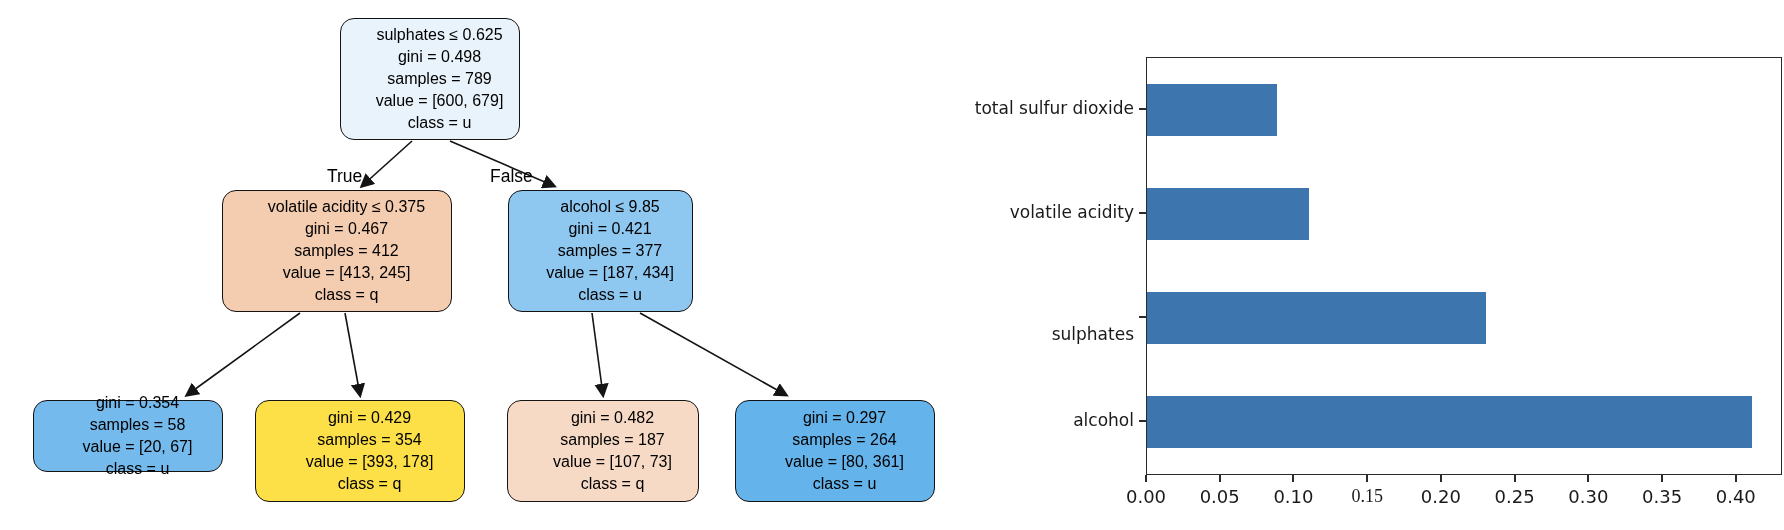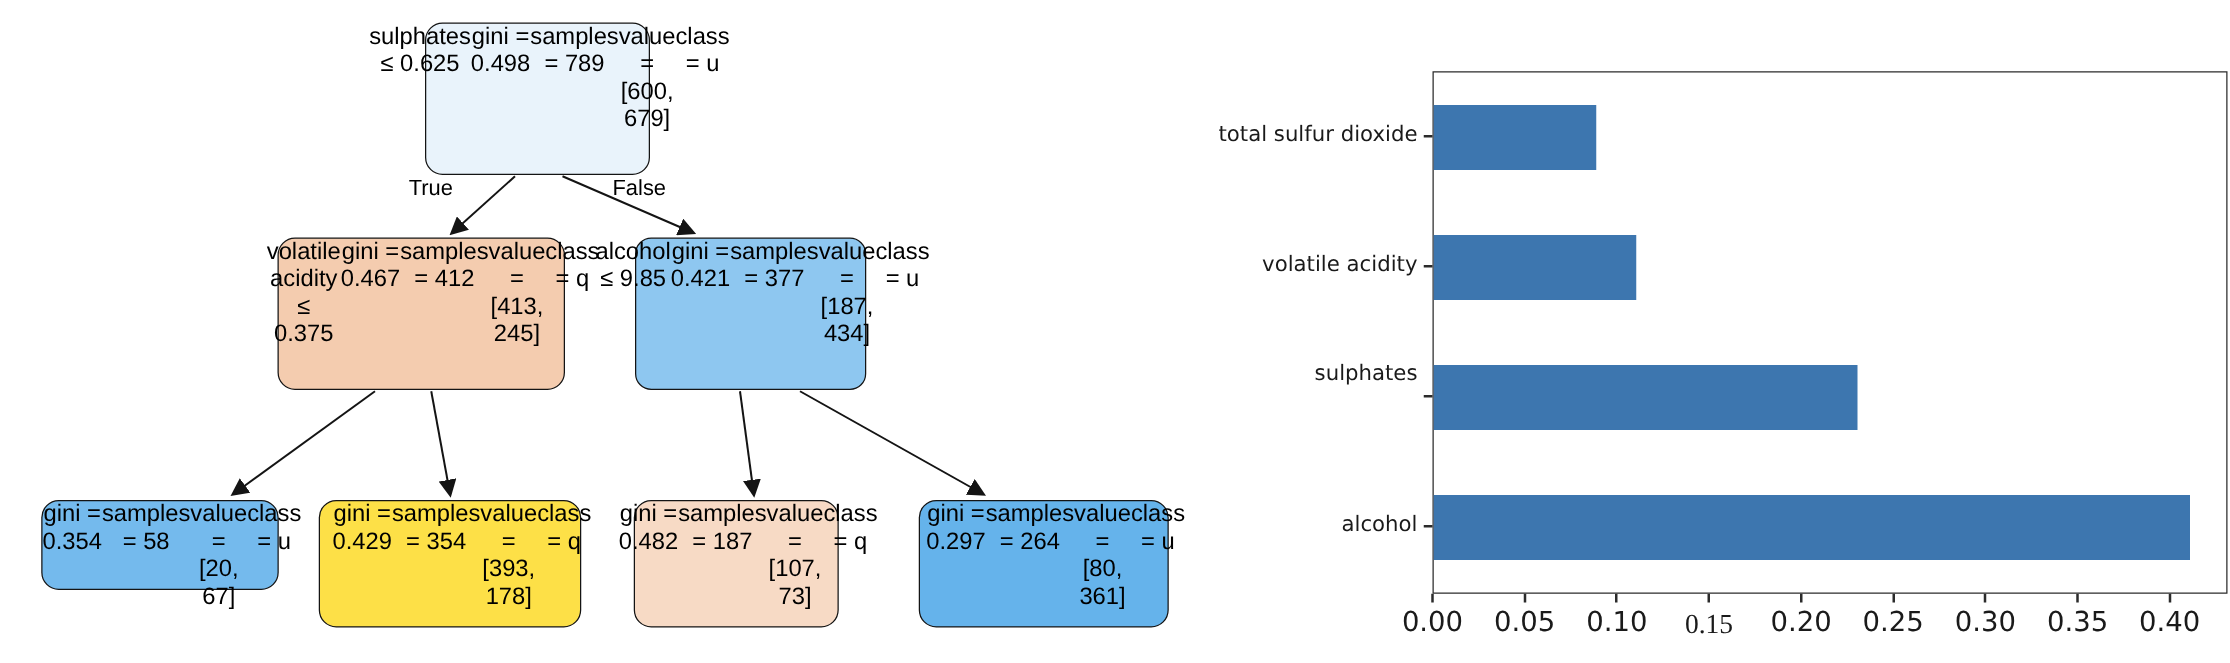--- a/index.html
+++ b/index.html
@@ -1,32 +1,32 @@
 <!DOCTYPE html>
 <html><head>
 <meta charset="utf-8">
 <style>
   html,body{margin:0;padding:0;background:#fff;}
   #canvas{position:relative;width:1784px;height:530px;background:#ffffff;overflow:hidden;
           font-family:"Liberation Sans",sans-serif;}
   
   .tnode{position:absolute;border:1.4px solid #141414;border-radius:14px;
-         box-sizing:border-box;display:flex;justify-content:center;
-         text-align:center;font-size:19px;line-height:22px;color:#000;
+         box-sizing:border-box;display:flex;flex-direction:column;justify-content:center;
+         text-align:center;font-size:16px;line-height:22px;color:#000;
          font-family:"Liberation Sans",sans-serif;padding-left:19px;}
   .edge-label{position:absolute;font-size:17.5px;color:#000;
-              font-family:"Liberation Sans",sans-serif;}
+              font-family:"Liberation Sans",sans-serif;margin-top:26px;}
   #tree-svg{position:absolute;left:0;top:0;}
   
   #plot-frame{position:absolute;left:1146px;top:57px;width:634px;height:416px;
               border:1.8px solid #2b2b2b;box-sizing:content-box;background:#fff;}
   .bar{position:absolute;left:0;}
   .ycat{position:absolute;width:300px;text-align:right;font-size:17px;color:#1a1a1a;
         font-family:"DejaVu Sans",sans-serif;}
-  .xtick-label{position:absolute;width:72px;text-align:center;font-size:22px;color:#1a1a1a;
+  .xtick-label{position:absolute;width:72px;text-align:center;font-size:18px;color:#1a1a1a;
         font-family:"DejaVu Sans",sans-serif;}
   .tick-mark{position:absolute;background:#2b2b2b;}
 </style>
 </head>
 <body>
 
 <div id="canvas">
 
   <div>
     <svg id="tree-svg" width="960" height="530" viewBox="0 0 960 530">
@@ -52,40 +52,40 @@
         <div>value = [600, 679]</div>
         <div>class = u</div>
       </div>
     <div class="tnode" style="left: 222px; top: 190px; width: 230px; height: 122px; background: rgb(244, 204, 175);">
         <div>volatile acidity ≤ 0.375</div>
         <div>gini = 0.467</div>
         <div>samples = 412</div>
         <div>value = [413, 245]</div>
         <div>class = q</div>
       </div>
-    <div class="tnode" style="left: 508px; top: 190px; width: 185px; height: 122px; background: rgb(142, 199, 240); border-radius: 13px;">
+    <div class="tnode" style="left: 508px; top: 190px; width: 185px; height: 122px; background: rgb(142, 199, 240);">
         <div>alcohol ≤ 9.85</div>
         <div>gini = 0.421</div>
         <div>samples = 377</div>
         <div>value = [187, 434]</div>
         <div>class = u</div>
       </div>
     <div class="tnode" style="left: 33px; top: 400px; width: 190px; height: 72px; background: rgb(116, 186, 237);">
         <div>gini = 0.354</div>
         <div>samples = 58</div>
         <div>value = [20, 67]</div>
         <div>class = u</div>
       </div>
     <div class="tnode" style="left: 255px; top: 400px; width: 210px; height: 102px; background: #fde047;">
         <div>gini = 0.429</div>
         <div>samples = 354</div>
         <div>value = [393, 178]</div>
         <div>class = q</div>
       </div>
-    <div class="tnode" style="left: 507px; top: 400px; width: 164px; height: 102px; background: rgb(247, 218, 197);">
+    <div class="tnode" style="left: 507px; top: 400px; width: 192px; height: 102px; background: rgb(247, 218, 197);">
         <div>gini = 0.482</div>
         <div>samples = 187</div>
         <div>value = [107, 73]</div>
         <div>class = q</div>
       </div>
     <div class="tnode" style="left: 735px; top: 400px; width: 200px; height: 102px; background: rgb(101, 179, 235);">
         <div>gini = 0.297</div>
         <div>samples = 264</div>
         <div>value = [80, 361]</div>
         <div>class = u</div>
@@ -100,21 +100,21 @@
         <div class="bar" style="top: 26px; width: 129.749px; height: 52px; background: rgb(61, 118, 175);"></div>
         <div class="bar" style="top: 130px; width: 162.186px; height: 52px; background: rgb(61, 118, 175);"></div>
         <div class="bar" style="top: 234px; width: 339.116px; height: 52px; background: rgb(61, 118, 175);"></div>
         <div class="bar" style="top: 338px; width: 604.512px; height: 52px; background: rgb(61, 118, 175);"></div>
       </div>
     <div id="chart-annotations">
         <div class="ycat" style="left: 834px; top: 98px;">total sulfur dioxide</div>
         <div class="tick-mark" style="left: 1139px; top: 108px; width: 7px; height: 2px;"></div>
         <div class="ycat" style="left: 834px; top: 202px;">volatile acidity</div>
         <div class="tick-mark" style="left: 1139px; top: 212px; width: 7px; height: 2px;"></div>
-        <div class="ycat" style="left: 834px; top: 289px;">sulphates</div>
+        <div class="ycat" style="left: 834px; top: 324px;">sulphates</div>
         <div class="tick-mark" style="left: 1139px; top: 316px; width: 7px; height: 2px;"></div>
         <div class="ycat" style="left: 834px; top: 410px;">alcohol</div>
         <div class="tick-mark" style="left: 1139px; top: 420px; width: 7px; height: 2px;"></div>
         <div class="tick-mark" style="left: 1145px; top: 475px; width: 2px; height: 7px;"></div>
         <div class="xtick-label" style="left: 1110px; top: 486px;">0.00</div>
         <div class="tick-mark" style="left: 1218.72px; top: 475px; width: 2px; height: 7px;"></div>
         <div class="xtick-label" style="left: 1183.72px; top: 486px;">0.05</div>
         <div class="tick-mark" style="left: 1292.44px; top: 475px; width: 2px; height: 7px;"></div>
         <div class="xtick-label" style="left: 1257.44px; top: 486px;">0.10</div>
         <div class="tick-mark" style="left: 1366.16px; top: 475px; width: 2px; height: 7px;"></div>

